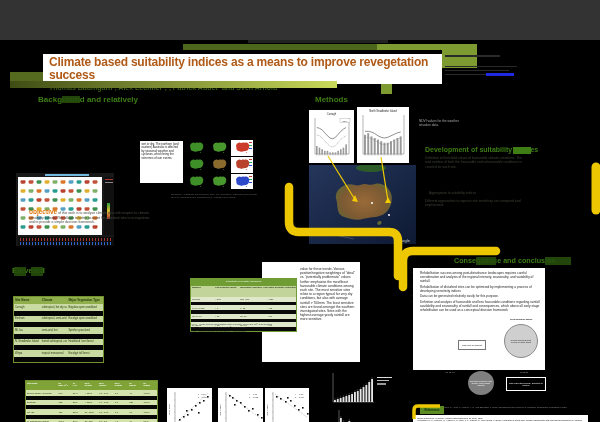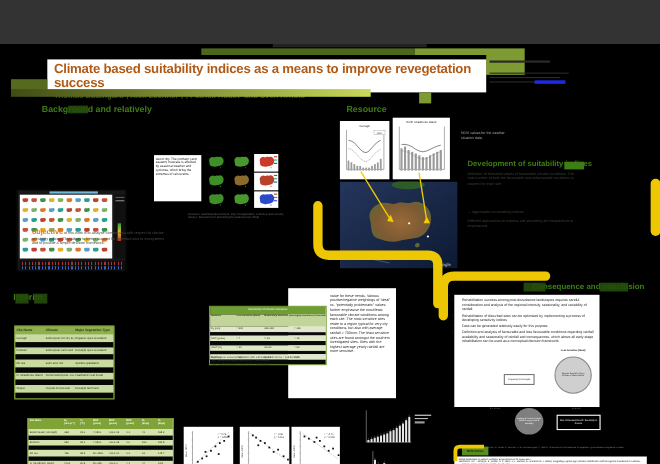--- a/index.html
+++ b/index.html
@@ -306,21 +306,21 @@
           <use href="#aus" fill="#2b49c9"></use>
         </svg><div style="position: absolute; right: 0.5px; top: 2px; width: 3px; height: 1px; background: rgb(192, 57, 43);"></div><div style="position: absolute; right: 0.5px; top: 5px; width: 3px; height: 1px; background: rgb(39, 174, 96);"></div><div style="position: absolute; right: 0.5px; top: 8px; width: 3px; height: 1px; background: rgb(43, 73, 201);"></div></div>
     </div>
   <div class="abs" style="left:171px;top:153px;width:95px;font-size:2.5px;line-height:3px;color:#6a6a6a;">Resource: Australian Government, Dep. for Agriculture, Fisheries and Forestry (DAFF): Ground Cover Monitoring for Australia (Nov 2012)</div>
 
   <div class="abs" style="left:29px;top:170px;width:122px;font-size:3.4px;line-height:4.6px;color:#474b40;">
     <span style="color:#e0790f;font-weight:bold;font-size:6.5px;">objective</span>
     <span>of this work is to analyse climate data with respect to climate sensitivity indices. This allows to better account for potential risks to ecosystems and to provide a simple decision framework.</span>
   </div>
 
-  <div class="abs hgreen" style="left:12px;top:226px;font-size:8px;">Interim</div>
+  <div class="abs hgreen" style="left:12px;top:226px;font-size:8px;">Elevated</div>
   <div class="abs hl" style="left:14px;top:227px;width:12px;height:9px;"></div>
   <div class="abs hl" style="left:31px;top:227px;width:12px;height:9px;"></div>
 
   <div class="abs" id="t1">
       <div class="tr th">
         <div class="td" style="width: 30%;">Site Name</div>
         <div class="td" style="width: 30%;">Climate</div>
         <div class="td" style="width: 40%;">Major Vegetation Type</div>
       </div>
       <div class="tr">
@@ -415,21 +415,21 @@
         <div class="td" style="width: 9%;">27.2</div>
         <div class="td" style="width: 11%;">50–150</div>
         <div class="td" style="width: 12%;">1–2</div>
         <div class="td" style="width: 11%;">&lt; 1</div>
         <div class="td" style="width: 11%;">27</div>
         <div class="td" style="width: 11%;">574.6</div>
       </div>
       <div class="sp"></div>
     </div>
 
-  <div class="abs hgreen" style="left:315px;top:55px;font-size:8px;">Resource</div>
+  <div class="abs hgreen" style="left:315px;top:55px;font-size:8px;">Methods</div>
 
   <svg class="abs" id="chart1" style="left:309px;top:70px;background:#fff;" width="45" height="53" viewBox="0 0 45 53">
       <text x="22.5" y="5" font-size="2.6" text-anchor="middle" fill="#222">Curragh</text>
       <line x1="6" y1="8" x2="6" y2="44" stroke="#444" stroke-width="0.4"></line>
       <line x1="40" y1="8" x2="40" y2="44" stroke="#444" stroke-width="0.4"></line>
       <line x1="6" y1="44" x2="40" y2="44" stroke="#444" stroke-width="0.4"></line>
       <rect x="7" y="36" width="1.5999999999999999" height="8" fill="#9a9a9a"></rect>
       <line x1="7" y1="44.8" x2="8.6" y2="44.8" stroke="#888" stroke-width="0.6"></line>
       <rect x="9.666666666666666" y="37.6" width="1.5999999999999999" height="6.4" fill="#9a9a9a"></rect>
       <line x1="9.666666666666666" y1="44.8" x2="11.266666666666666" y2="44.8" stroke="#888" stroke-width="0.6"></line>
@@ -712,21 +712,21 @@
       <rect x="20.799999999999997" y="21" width="1.8199999999999998" height="5" fill="#e6e6e6"></rect>
       <line x1="21.695999999999998" y1="19" x2="21.695999999999998" y2="22" stroke="#aaa" stroke-width="0.3"></line>
       <rect x="23.599999999999998" y="18" width="1.8199999999999998" height="8" fill="#e6e6e6"></rect>
       <line x1="24.496" y1="16" x2="24.496" y2="19" stroke="#aaa" stroke-width="0.3"></line>
       <rect x="26.4" y="22" width="1.8199999999999998" height="4" fill="#e6e6e6"></rect>
       <line x1="27.296" y1="20" x2="27.296" y2="23" stroke="#aaa" stroke-width="0.3"></line>
       <rect x="29.2" y="20" width="1.8199999999999998" height="6" fill="#e6e6e6"></rect>
       <line x1="30.096" y1="18" x2="30.096" y2="21" stroke="#aaa" stroke-width="0.3"></line>
     </svg>
 
-  <div class="abs hgreen" style="left:484px;top:216px;font-size:7.2px;white-space:nowrap;">Consequence and conclusion</div>
+  <div class="abs hgreen" style="left:454px;top:216px;font-size:7.2px;white-space:nowrap;">Consequence and conclusion</div>
   <div class="abs hl" style="left:476px;top:217px;width:20px;height:8px;"></div>
   <div class="abs hl" style="left:545px;top:217px;width:26px;height:8px;"></div>
 
   <div class="abs whitebox" style="left:413px;top:228px;width:132px;height:102px;">
     <ul id="bullets" style="margin-top:3px;">
         <li>Rehabilitation success among post-disturbance landscapes requires careful consideration and analysis of the regional intensity, seasonality, and variability of rainfall.</li>
         <li>Rehabilitation of disturbed sites can be optimised by implementing a process of developing sensitivity indices</li>
         <li>Data can be generated relatively easily for this purpose.</li>
         <li>Definition and analysis of favourable and less favourable conditions regarding rainfall availability and seasonality of rainfall and consequences, which above all early stage rehabilitation can be used as a conceptual decision framework</li>
       </ul>

